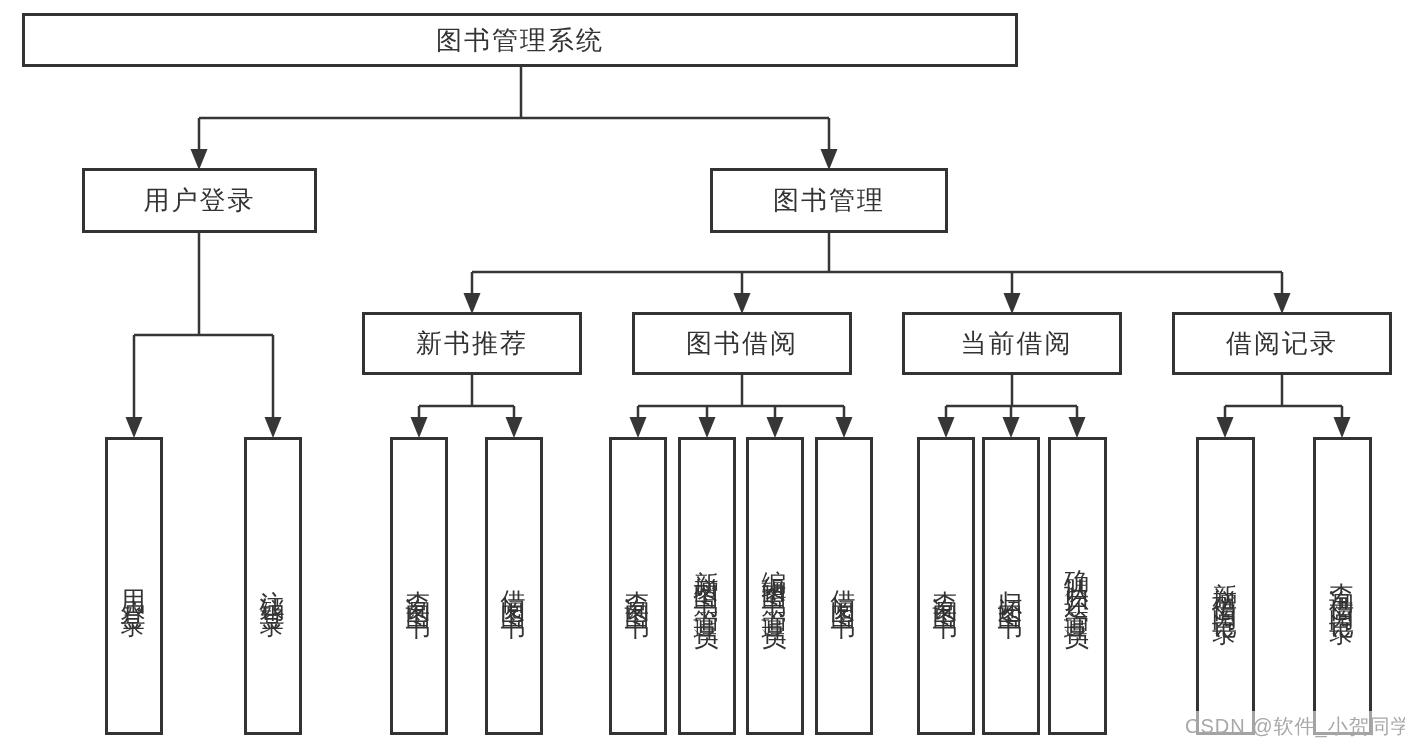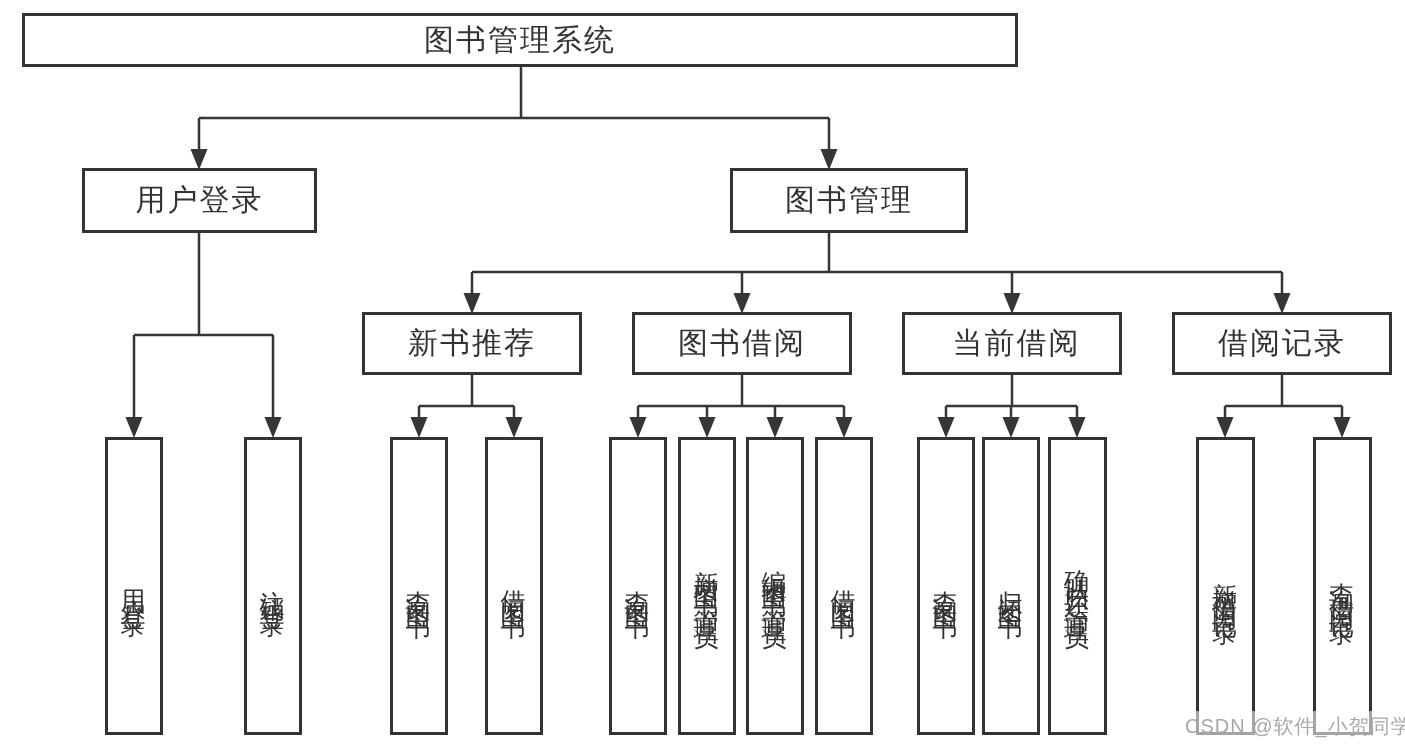--- a/index.html
+++ b/index.html
@@ -24,21 +24,21 @@
     height: 747px;
   }
   .box {
     position: absolute;
     box-sizing: border-box;
     border: 3px solid #333333;
     background: #ffffff;
     display: flex;
     align-items: center;
     justify-content: center;
-    font-size: 30px;
+    font-size: 26px;
     letter-spacing: 2px;
     color: #333333;
     white-space: nowrap;
   }
   .leaf {
     writing-mode: vertical-rl;
     text-orientation: mixed;
     font-size: 25px;
     letter-spacing: 8px;
     white-space: normal;
@@ -107,21 +107,21 @@
     <g>
       <path d="M1282,375 V406 M1225,406 H1342 M1225,406 V419 M1342,406 V419"></path>
       <polygon points="1216.5,417 1233.5,417 1225,438" fill="#363636" stroke="none"></polygon>
       <polygon points="1333.5,417 1350.5,417 1342,438" fill="#363636" stroke="none"></polygon>
     </g>
   </svg>
 
   <div class="box" style="left:22px; top:13px; width:996px; height:54px;">图书管理系统</div>
 
   <div class="box" style="left:82px; top:168px; width:235px; height:65px;">用户登录</div>
-  <div class="box" style="left:710px; top:168px; width:238px; height:65px;margin-left:20px;">图书管理</div>
+  <div class="box" style="left:710px; top:168px; width:238px; height:65px;">图书管理</div>
 
   <div class="box" style="left:362px; top:312px; width:220px; height:63px;">新书推荐</div>
   <div class="box" style="left:632px; top:312px; width:220px; height:63px;">图书借阅</div>
   <div class="box" style="left:902px; top:312px; width:220px; height:63px;padding-left:9px;">当前借阅</div>
   <div class="box" style="left:1172px; top:312px; width:220px; height:63px;">借阅记录</div>
 
   <div class="box leaf" style="left:105px; top:437px; width:58px; height:298px;">用户登录</div>
   <div class="box leaf" style="left:244px; top:437px; width:58px; height:298px;">注销登录</div>
 
   <div class="box leaf" style="left:390px; top:437px; width:58px; height:298px;">查询图书</div>

